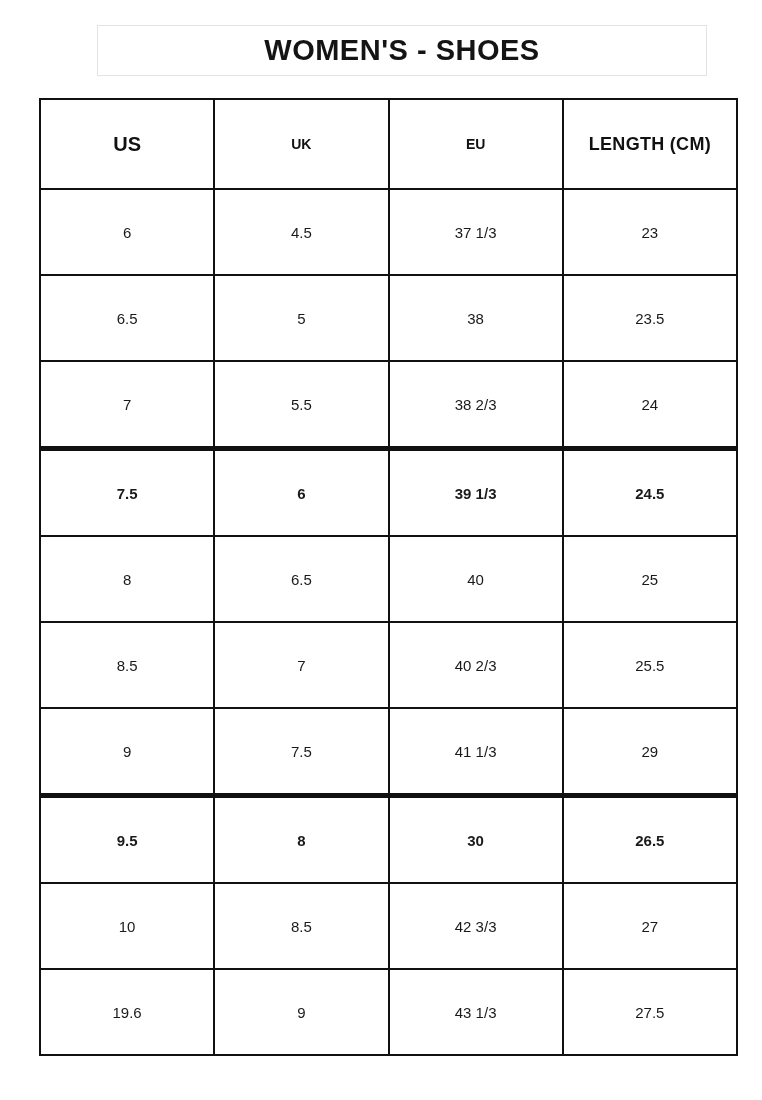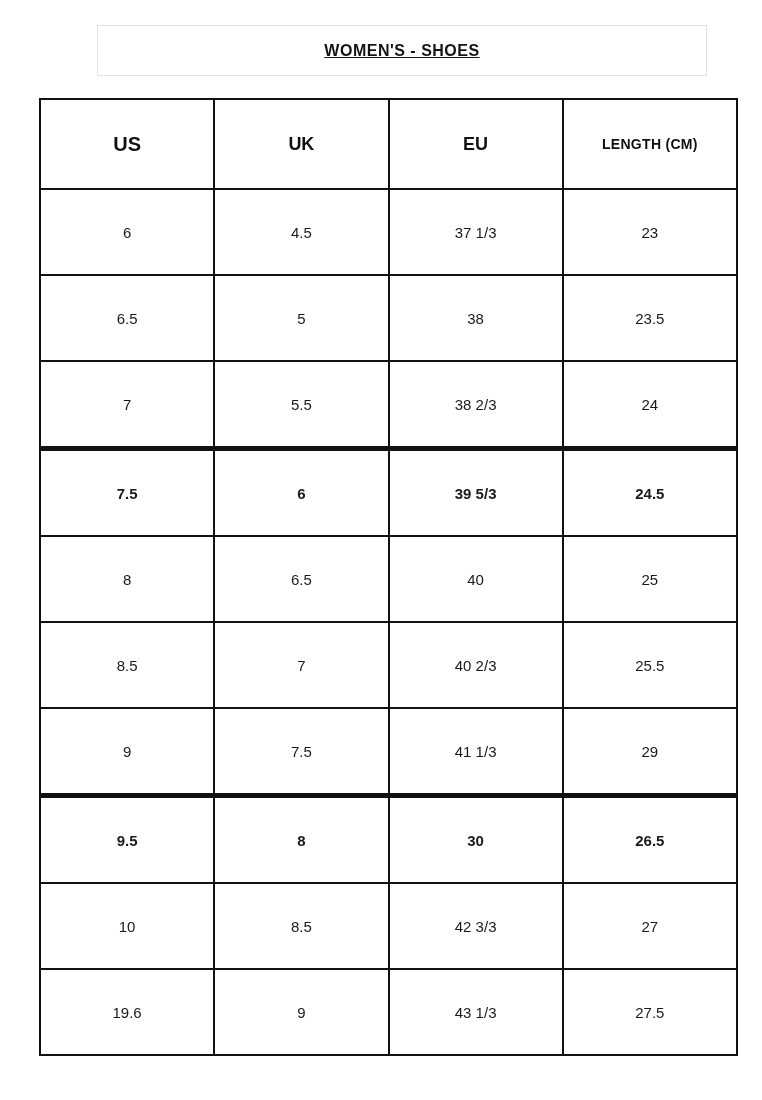--- a/index.html
+++ b/index.html
@@ -24,26 +24,25 @@
     width: 610px;
     height: 51px;
     box-sizing: border-box;
     border: 1px solid #e3e3e3;
     background: #ffffff;
     display: flex;
     align-items: center;
     justify-content: center;
   }
   .title-text {
-    font-size: 16px;
+    font-size: 29px;
     font-weight: bold;
     letter-spacing: 0.5px;
     color: #141414;
     white-space: nowrap;
-    text-decoration: underline;
   }
 
   
   .size-table-wrap {
     position: absolute;
     left: 39px;
     top: 98px;
     width: 697px;
   }
   table.size-table {
@@ -66,22 +65,22 @@
   }
 
   
   tr.header-row th {
     height: 88px;
     font-weight: bold;
     color: #111111;
   }
   th.col-us   { font-size: 20px; }
   th.col-uk,
-  th.col-eu   { font-size: 18px; border-radius: 11px; }
-  th.col-len  { font-size: 14px; letter-spacing: 0.3px; }
+  th.col-eu   { font-size: 14px; border-radius: 11px; }
+  th.col-len  { font-size: 18px; letter-spacing: 0.3px; }
 
   
   tr.data-row td {
     height: 84px;
     font-size: 15px;
     font-weight: normal;
     color: #1a1a1a;
   }
   tr.data-row.highlight td {
     font-weight: bold;
@@ -126,21 +125,21 @@
         </tr>
         <tr class="data-row">
           <td>7</td>
           <td>5.5</td>
           <td>38 2/3</td>
           <td>24</td>
         </tr>
         <tr class="data-row highlight">
           <td>7.5</td>
           <td>6</td>
-          <td>39 5/3</td>
+          <td>39 1/3</td>
           <td>24.5</td>
         </tr>
         <tr class="data-row">
           <td>8</td>
           <td>6.5</td>
           <td>40</td>
           <td>25</td>
         </tr>
         <tr class="data-row">
           <td>8.5</td>

